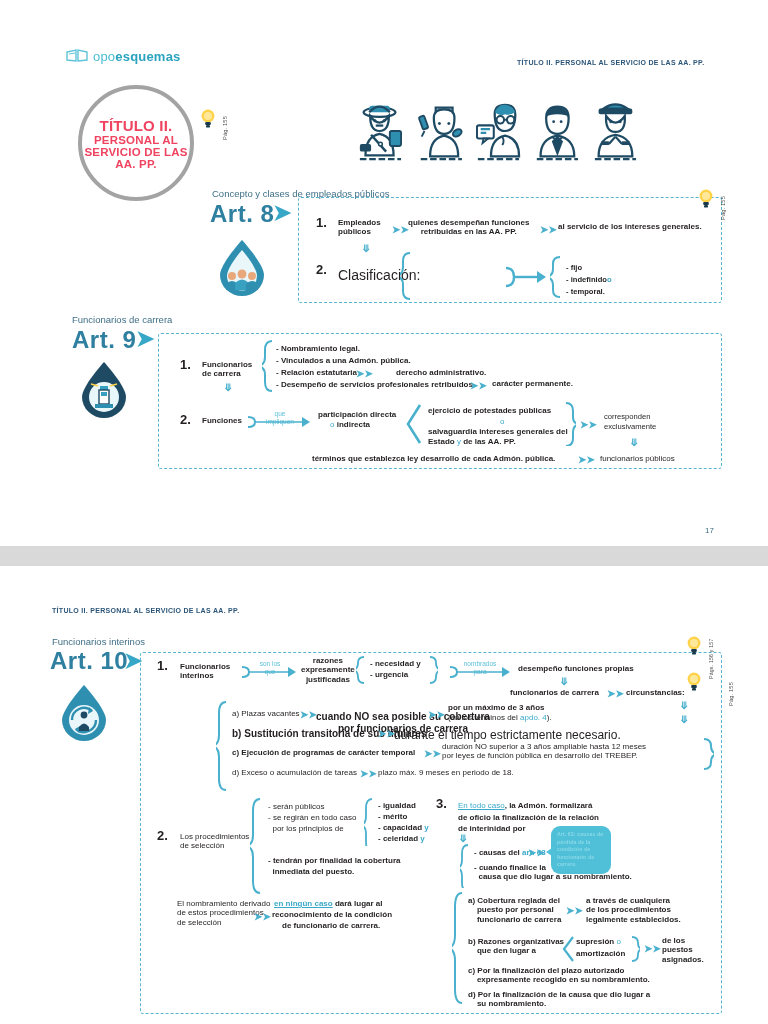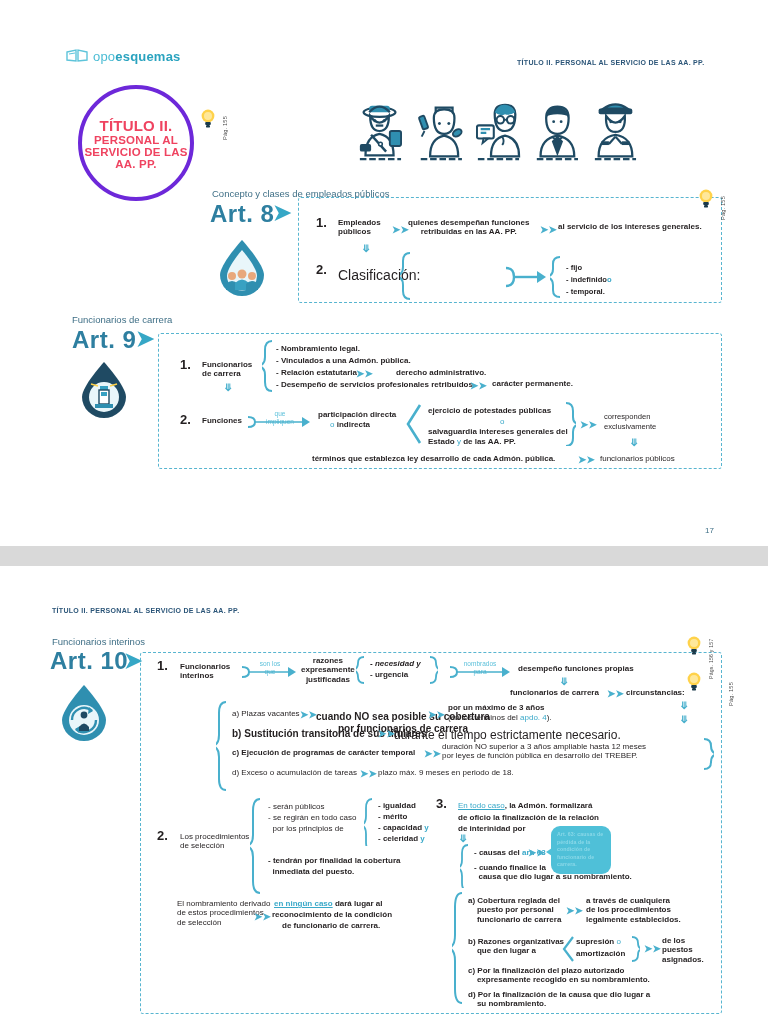--- a/index.html
+++ b/index.html
@@ -45,21 +45,21 @@
   
   .logo-wrap { position:absolute; left:66px; top:48px; display:flex; align-items:center; gap:5px; }
   .logo-text { font-size: 13px; color:#4bbcd4; letter-spacing:.2px; }
   .logo-text .dark { color:#2aa3bf; }
 
   
   .title-circle {
     position: absolute;
     left: 78px; top: 85px;
     width: 116px; height: 116px;
-    border: 4px solid #6d28d9;
+    border: 4px solid #a3a3a3;
     border-radius: 50%;
     display: flex; flex-direction: column;
     align-items: center; justify-content: center;
     text-align: center;
     color: #ef4360;
     font-weight: bold;
     letter-spacing: .2px;
   }
   .title-circle .l1 { font-size: 15px; }
   .title-circle .l2 { font-size: 11.5px; }
@@ -440,21 +440,21 @@
       <path d="M48 3 l8 5 l-8 5z" fill="#49b0cd"></path>
     </svg>
 
     <div class="t b" style="left:301px; top:90px; font-size:8px; text-align:center;">razones
 expresamente
 justificadas</div>
 
     <svg class="svgl" style="left:356px; top:90px;" width="10" height="28">
       <path d="M8 1 q-6 0 -6 6 q0 6 -5 7 q5 1 5 7 q0 6 6 6" fill="none" stroke="#49b0cd" stroke-width="1.8"></path>
     </svg>
-    <div class="t b" style="left:370px; top:93px; font-size:8px;font-style:italic;">- necesidad y</div>
+    <div class="t b" style="left:370px; top:93px; font-size:8px;">- necesidad y</div>
     <div class="t b" style="left:370px; top:104px; font-size:8px;">- urgencia</div>
     <svg class="svgl" style="left:428px; top:90px;" width="10" height="28">
       <path d="M2 1 q6 0 6 6 q0 6 5 7 q-5 1 -5 7 q0 6 -6 6" fill="none" stroke="#49b0cd" stroke-width="1.8"></path>
     </svg>
 
     <div class="labelarrow" style="left:450px; top:94px; width:60px;">
       <div class="la-t">nombrados</div>
       <div class="la-t">para</div>
     </div>
     <svg class="svgl" style="left:448px; top:98px;" width="66" height="16">

